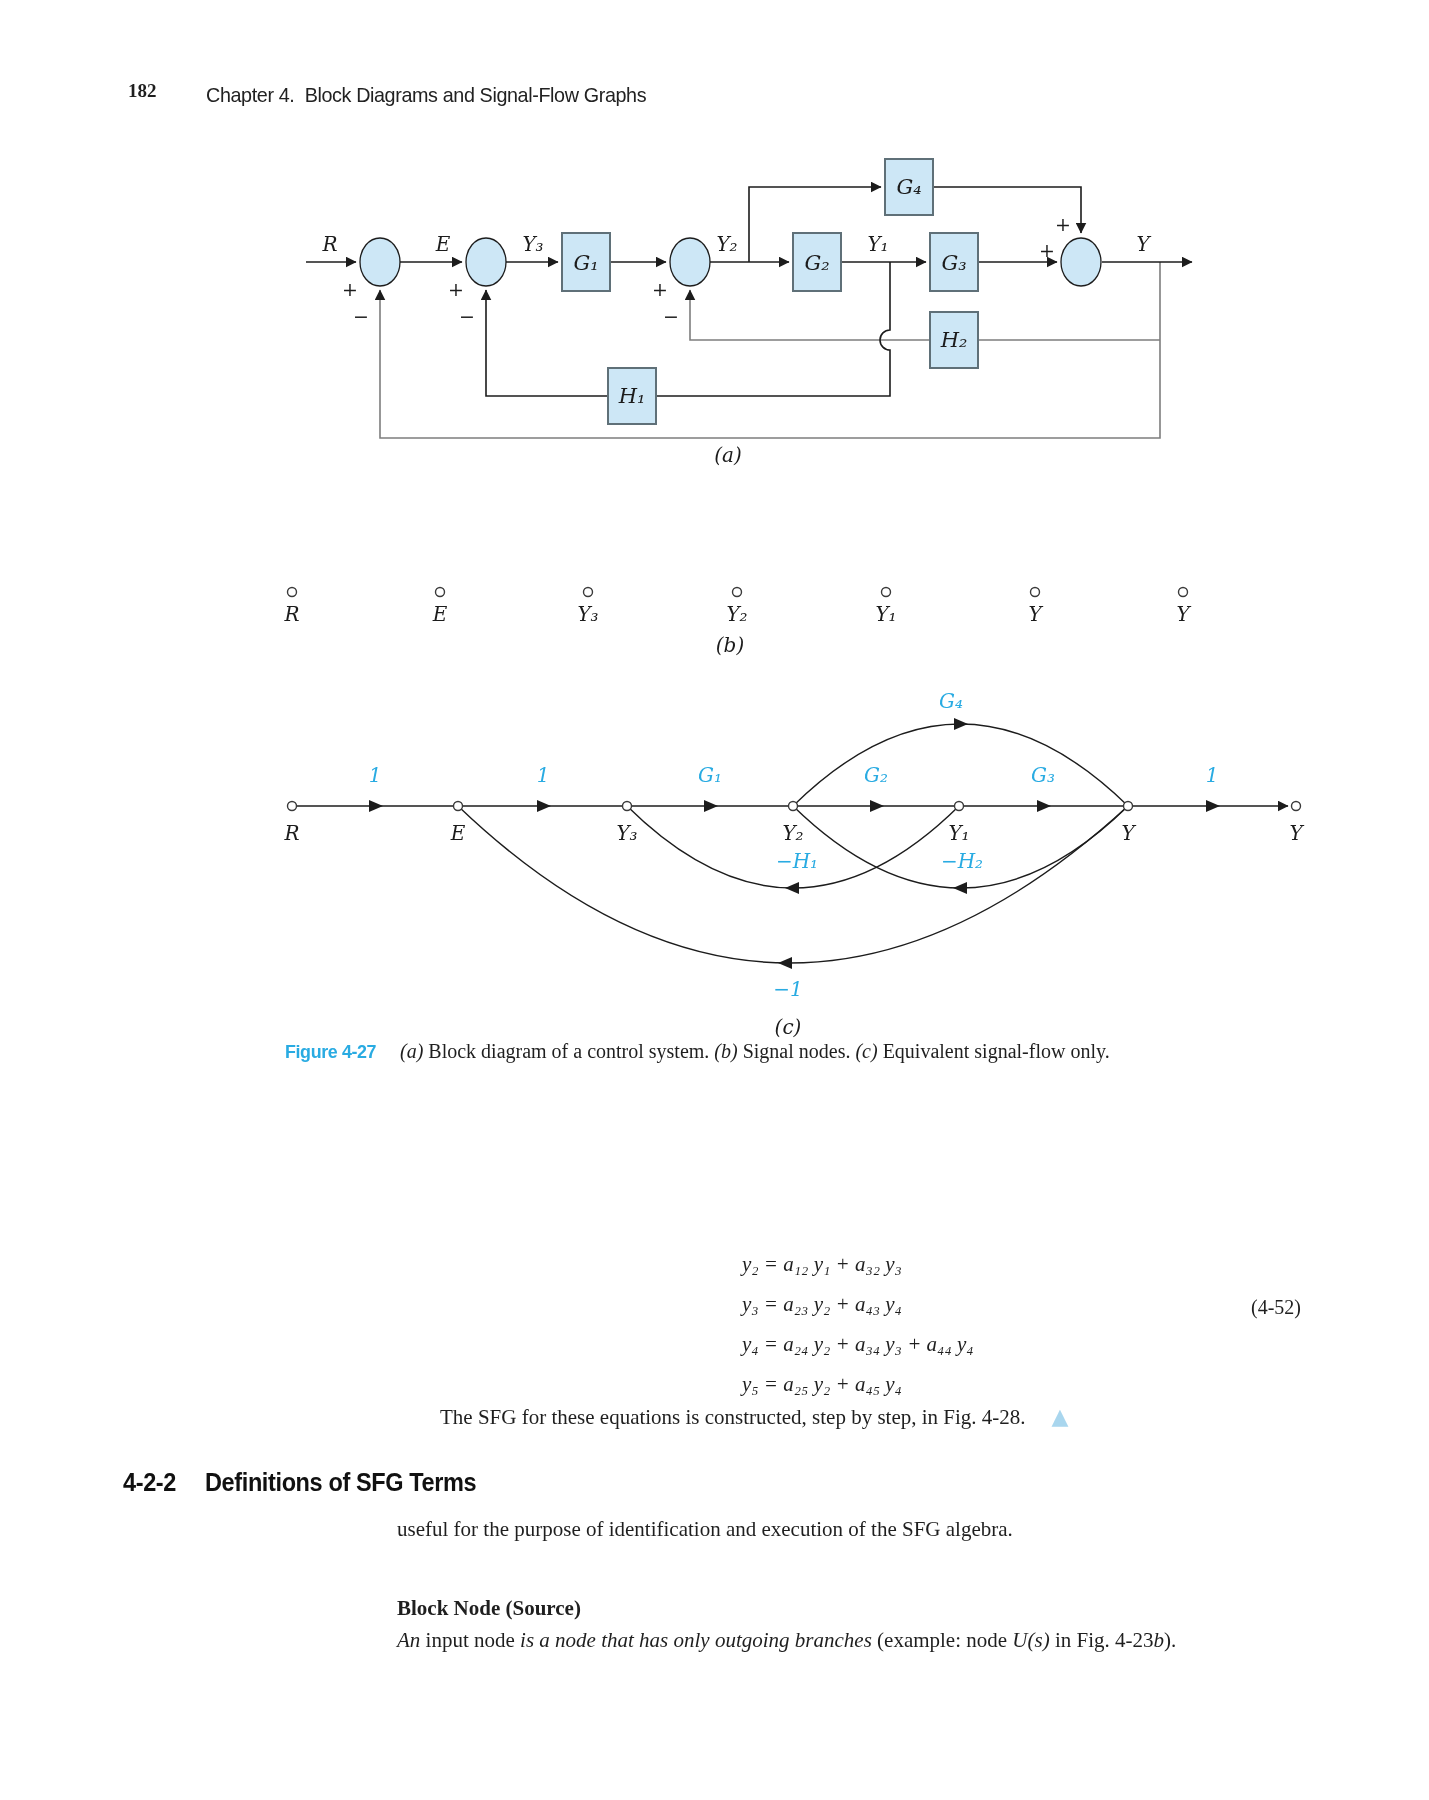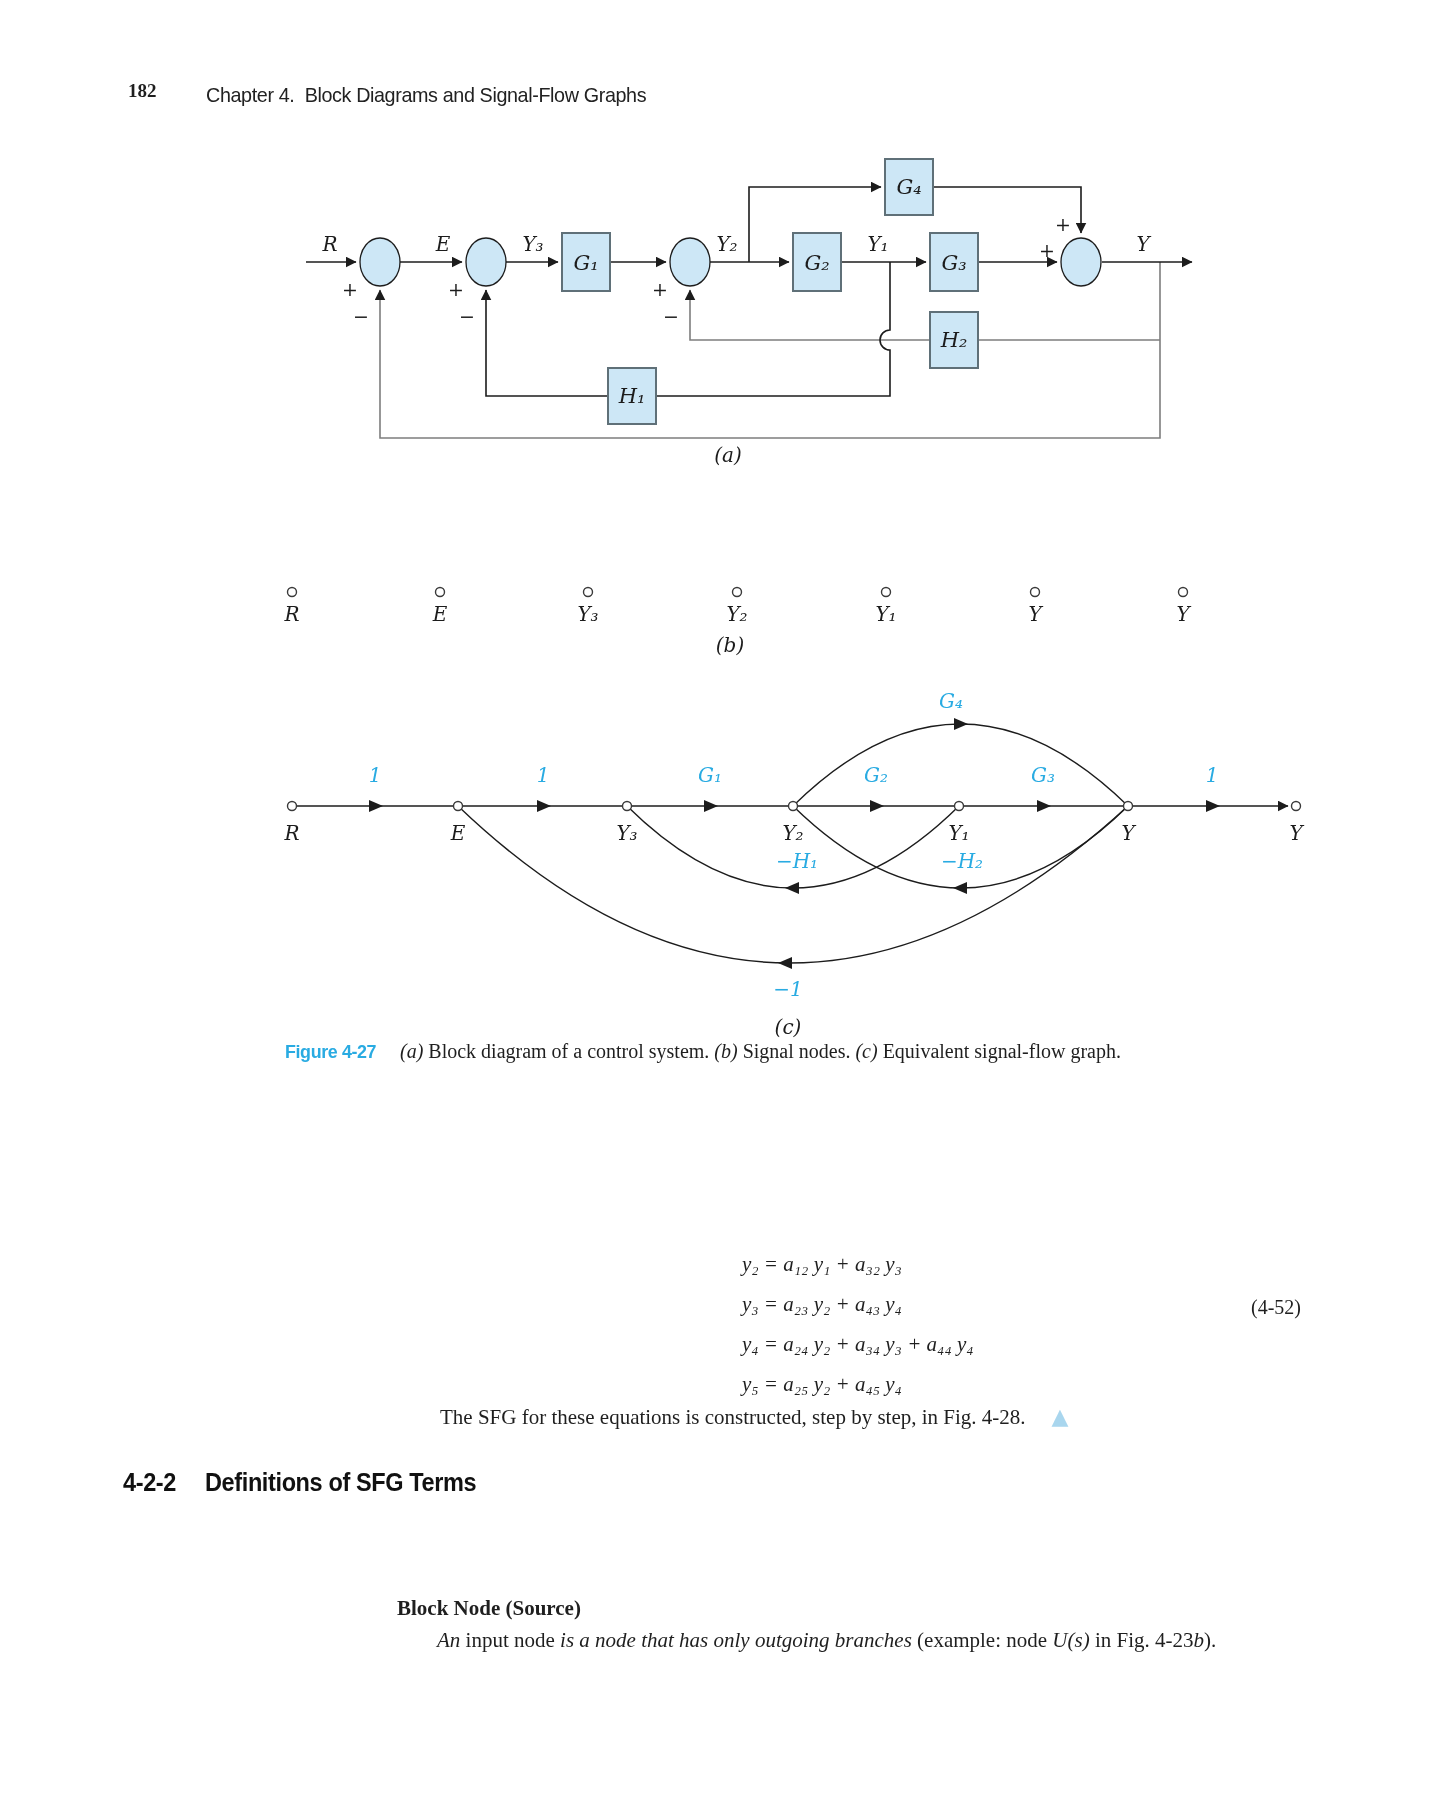--- a/index.html
+++ b/index.html
@@ -31,21 +31,21 @@
   .example-line{white-space:nowrap;font-size:21px;}
   .exlabel{font-family:"Liberation Sans","DejaVu Sans",sans-serif;font-weight:700;font-size:21px;color:#111;letter-spacing:-0.4px;display:inline-block;transform:scaleX(0.94);transform-origin:left center;margin-right:15px;}
   .equations{font-style:italic;font-size:21px;line-height:40px;white-space:nowrap;}
   .eqnum{font-size:20px;}
   .closing{font-size:21px;white-space:nowrap;}
   .endmarker{color:#a9d6ee;font-size:22px;margin-left:26px;font-style:normal;font-family:"DejaVu Sans",sans-serif;}
   
   .secnum,.sectitle{font-family:"Liberation Sans","DejaVu Sans",sans-serif;font-weight:700;font-size:25px;color:#111;letter-spacing:-0.4px;display:inline-block;transform:scaleX(0.94);transform-origin:left center;white-space:pre;}
   .bodytext{font-size:21px;line-height:31px;white-space:nowrap;}
   .subhead{font-weight:700;font-size:21px;white-space:nowrap;}
-  .definition{font-size:21px;white-space:nowrap;margin-left:40px;}
+  .definition{font-size:21px;white-space:nowrap;}
   .it{font-style:italic;}
   .rm{font-style:normal;}
 </style>
 </head>
 <body>
 
 <div class="page">
 
   <span class="abs pagenum" style="left:128px;top:80px;">182</span>
   <span class="abs chaptitle" style="left:206px;top:83px;">Chapter 4.  Block Diagrams and Signal-Flow Graphs</span>
@@ -191,21 +191,21 @@
       <text class="lbl" x="793" y="840" text-anchor="middle">Y₂</text>
       <text class="lbl" x="959" y="840" text-anchor="middle">Y₁</text>
       <text class="lbl" x="1128" y="840" text-anchor="middle">Y</text>
       <text class="lbl" x="1296" y="840" text-anchor="middle">Y</text>
 
       <text class="sublabel" x="788" y="1034" text-anchor="middle">(c)</text>
     </g>
   </svg>
 
   <div class="abs caption" style="left:285px;top:1040px;">
-    <span class="figlabel">Figure 4-27</span><span class="cap-tag">(a)</span><span> Block diagram of a control system. </span><span class="cap-tag">(b)</span><span> Signal nodes. </span><span class="cap-tag">(c)</span><span> Equivalent signal-flow graph.</span>
+    <span class="figlabel">Figure 4-27</span><span class="cap-tag">(a)</span><span> Block diagram of a control system. </span><span class="cap-tag">(b)</span><span> Signal nodes. </span><span class="cap-tag">(c)</span><span> Equivalent signal-flow only.</span>
   </div>
 
 
   <div class="abs equations" style="left:742px;top:1244px;">
     <div>y₂ = a₁₂ y₁ + a₃₂ y₃</div>
     <div>y₃ = a₂₃ y₂ + a₄₃ y₄</div>
     <div>y₄ = a₂₄ y₂ + a₃₄ y₃ + a₄₄ y₄</div>
     <div>y₅ = a₂₅ y₂ + a₄₅ y₄</div>
   </div>
   <span class="abs eqnum" style="left:1236px;top:1296px;margin-left:15px;">(4-52)</span>
@@ -213,20 +213,21 @@
   <div class="abs closing" style="left:440px;top:1404px;">
     <span>The SFG for these equations is constructed, step by step, in Fig. 4-28.</span><span class="endmarker">▲</span>
   </div>
 
   <div class="abs" style="left:0;top:1468px;width:1429px;">
     <span class="abs secnum" style="left:123px;top:0;">4-2-2</span>
     <span class="abs sectitle" style="left:205px;top:0;">Definitions of SFG Terms</span>
   </div>
 
   <div class="abs bodytext" style="left:397px;top:1514px;">
+    <div>useful for the purpose of identification and execution of the SFG algebra.</div>
   </div>
 
   <div class="abs subhead" style="left:397px;top:1596px;">Block Node (Source)</div>
 
   <div class="abs definition" style="left:397px;top:1628px;">
     <span class="it">An </span><span class="rm">input node </span><span class="it">is a node that has only outgoing branches </span><span class="rm">(example: node </span><span class="it">U(s)</span><span class="rm"> in Fig. 4-23</span><span class="it">b</span><span class="rm">).</span>
   </div>
 
 </div>
 

